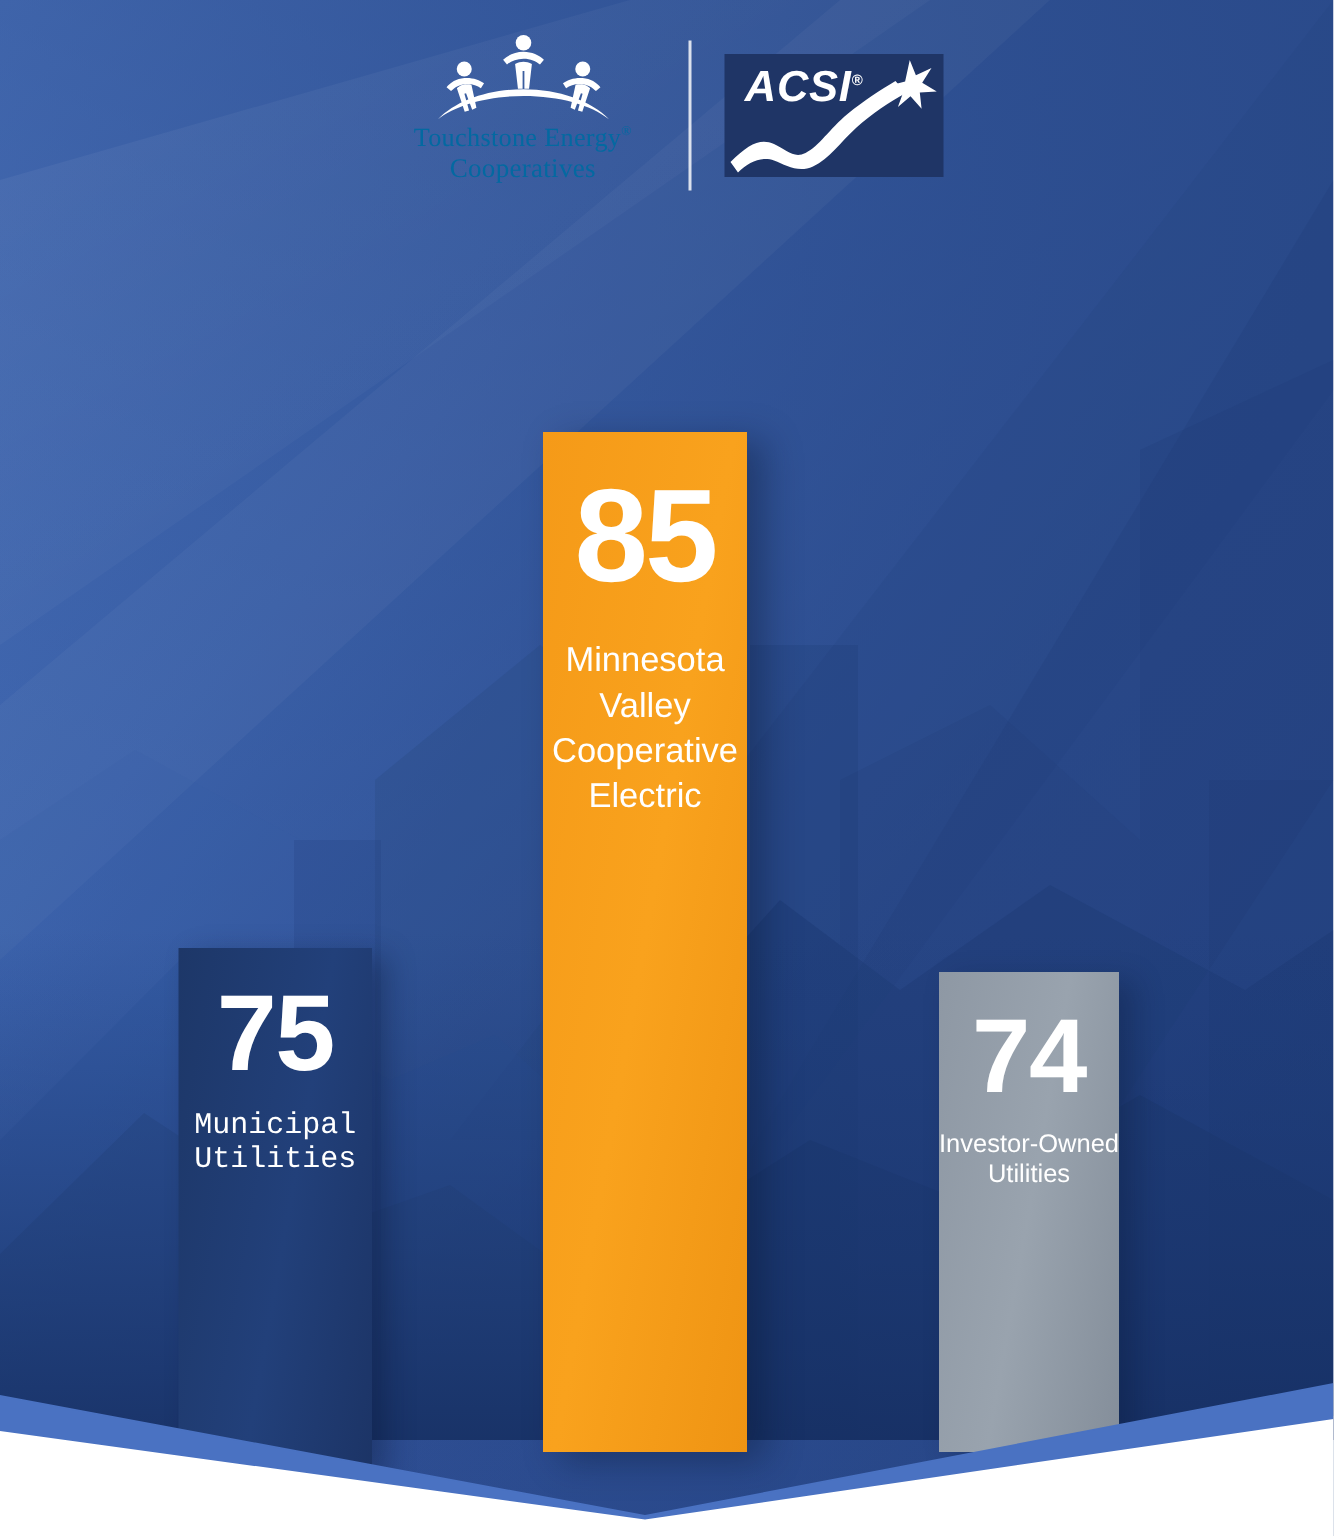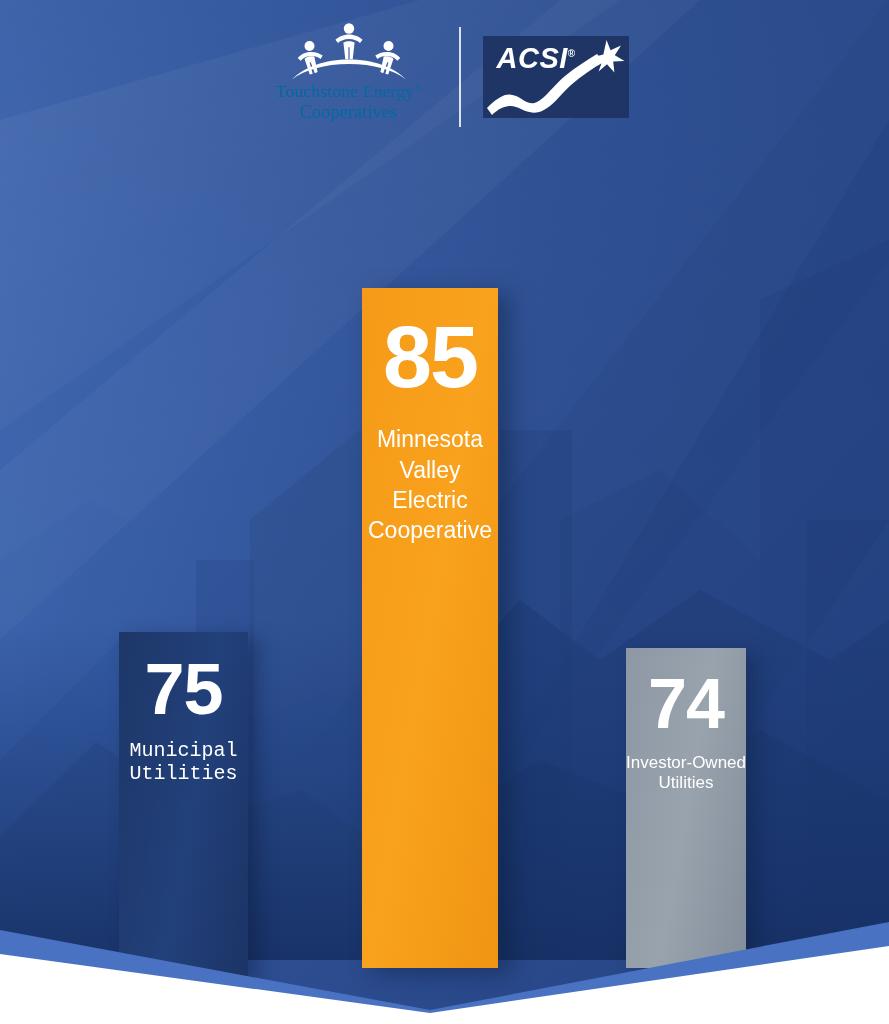--- a/index.html
+++ b/index.html
@@ -246,22 +246,22 @@
       <div>Municipal</div>
       <div>Utilities</div>
     </div>
   </div>
 
   <div class="bar" id="bar-mvec">
     <div class="bar-value">85</div>
     <div class="bar-label">
       <div>Minnesota</div>
       <div>Valley</div>
+      <div>Cooperative</div>
       <div>Electric</div>
-      <div>Cooperative</div>
     </div>
   </div>
 
   <div class="bar" id="bar-iou">
     <div class="bar-value">74</div>
     <div class="bar-label">
       <div>Investor-Owned</div>
       <div>Utilities</div>
     </div>
   </div>

